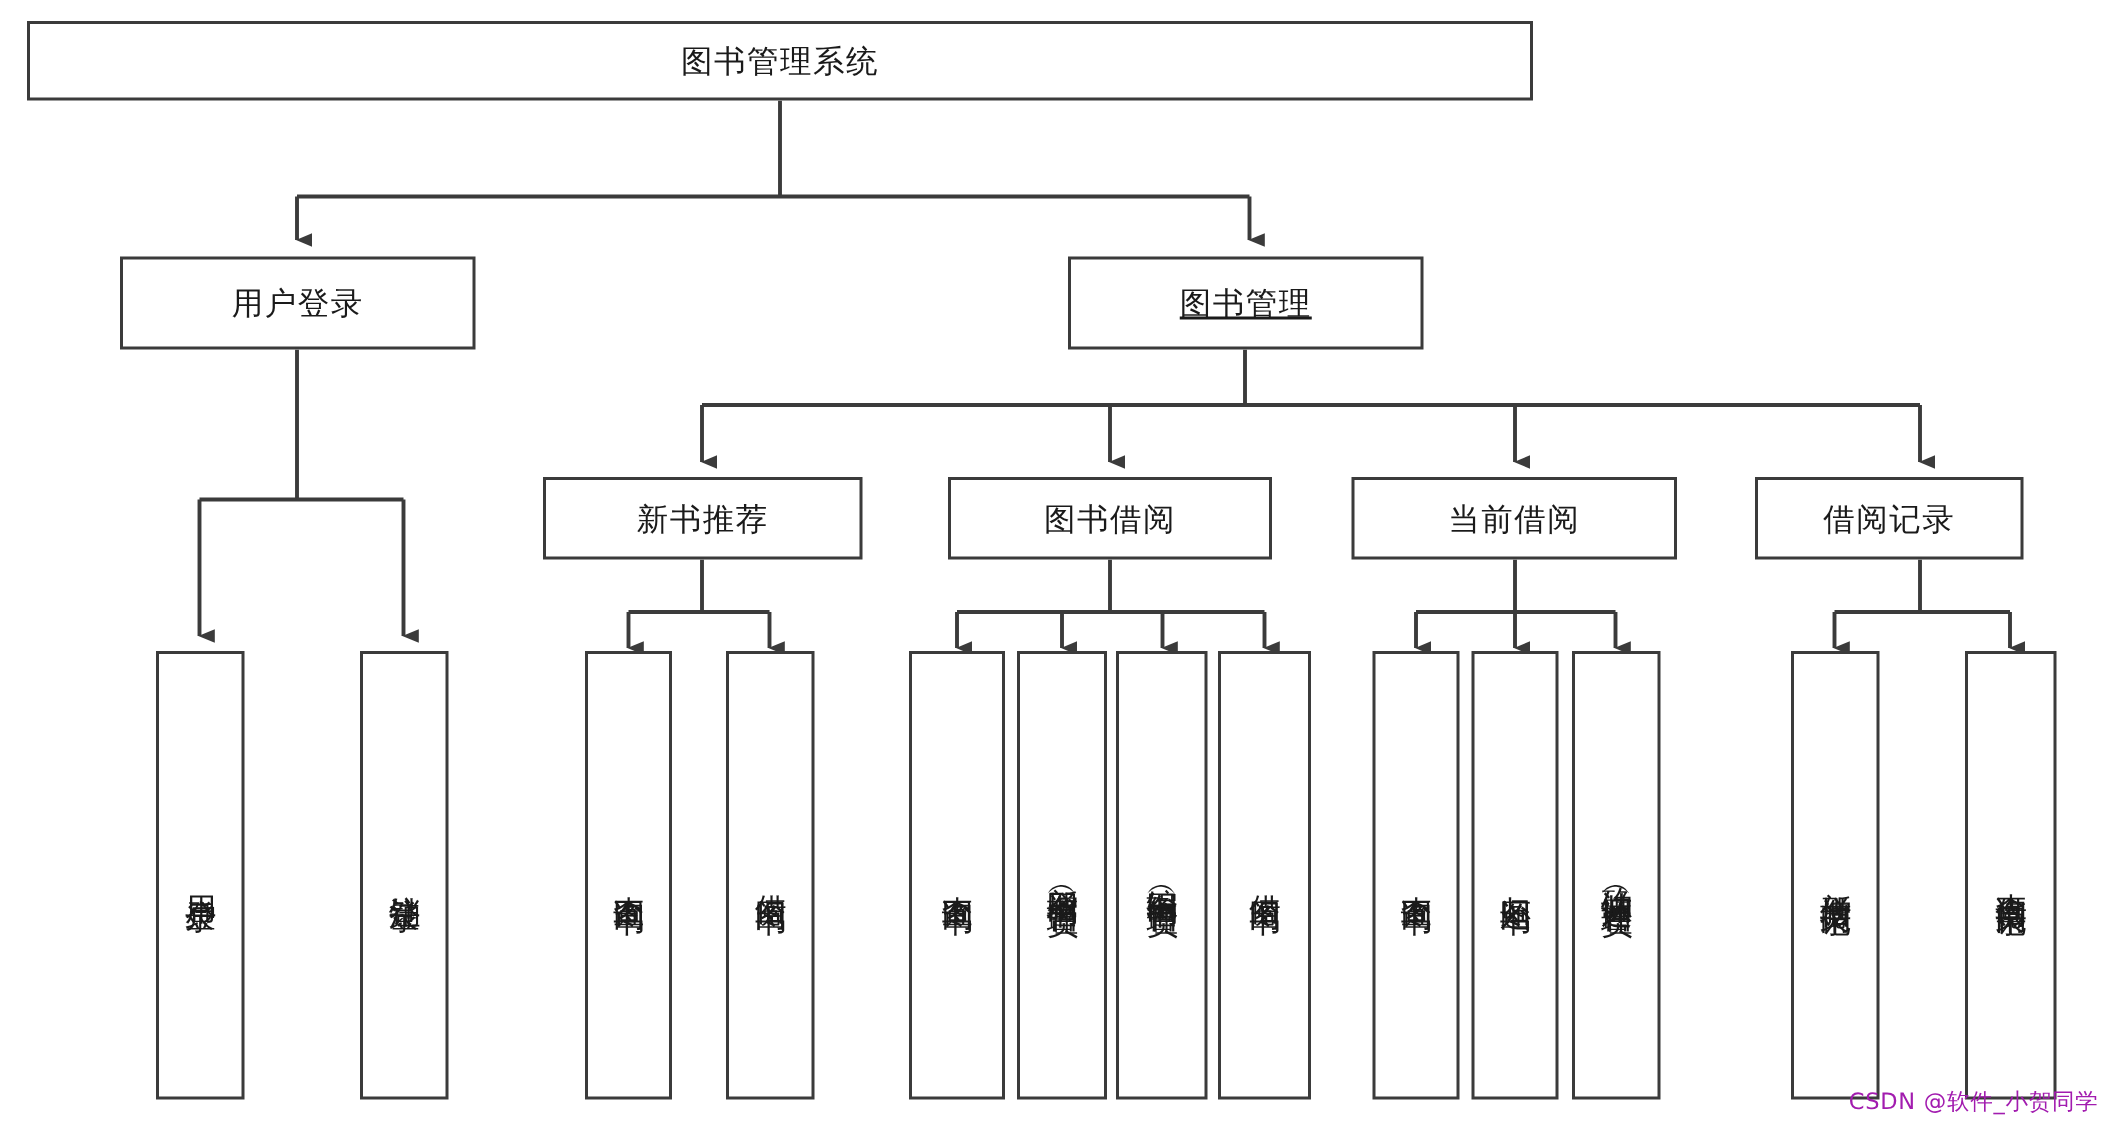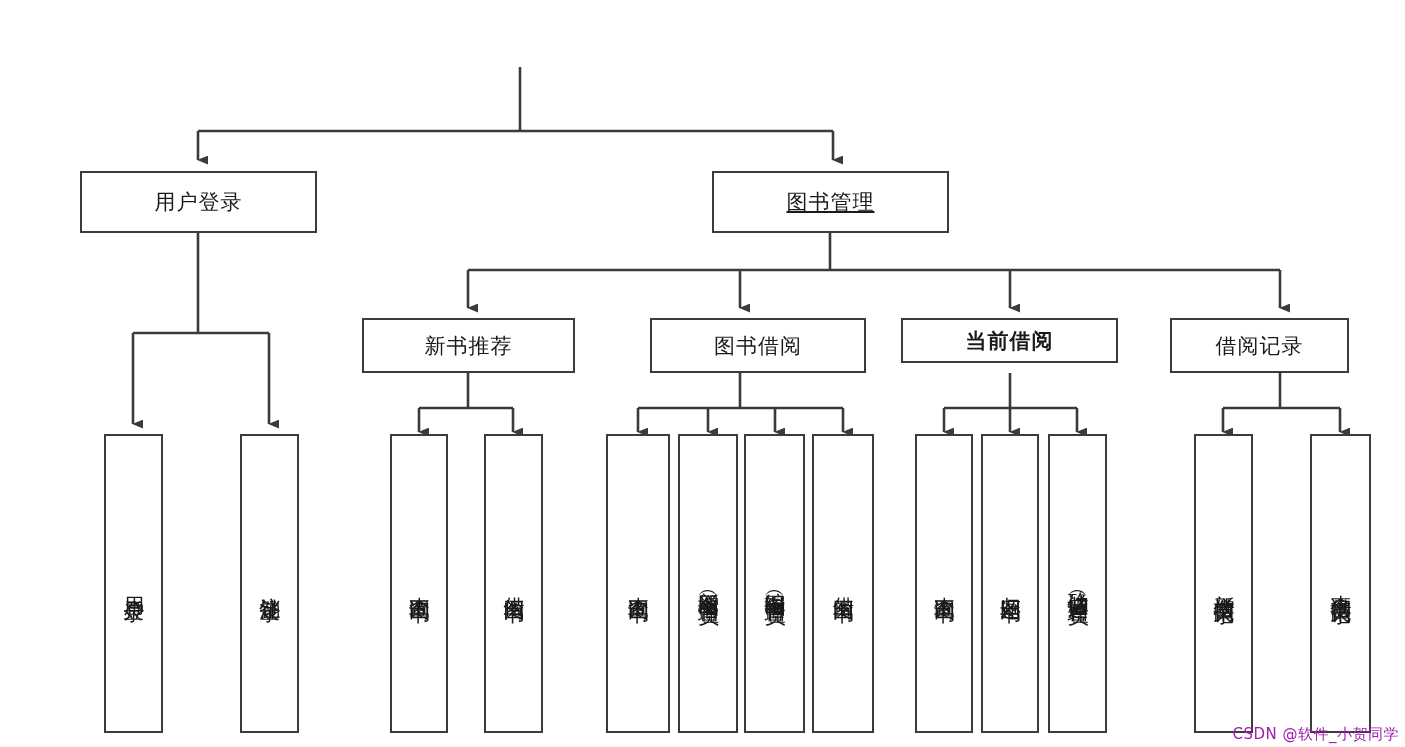--- a/index.html
+++ b/index.html
@@ -115,35 +115,38 @@
       <path d="M1010,408 L1010,432" marker-end="url(#arrowhead)"></path>
       <path d="M1077,408 L1077,432" marker-end="url(#arrowhead)"></path>
 
       <path d="M1280,373 L1280,408"></path>
       <path d="M1223,408 L1340,408"></path>
       <path d="M1223,408 L1223,432" marker-end="url(#arrowhead)"></path>
       <path d="M1340,408 L1340,432" marker-end="url(#arrowhead)"></path>
     </g>
   </svg>
 
+  <div class="node horiz" style="left:18px; top:14px; width:1004px; height:53px;">
+    <span>图书管理系统</span>
+  </div>
 
   <div class="node horiz" style="left:80px; top:171px; width:237px; height:62px;">
     <span>用户登录</span>
   </div>
   <div class="node horiz" style="left:712px; top:171px; width:237px; height:62px;text-decoration:underline;">
     <span>图书管理</span>
   </div>
 
   <div class="node horiz" style="left:362px; top:318px; width:213px; height:55px;">
     <span>新书推荐</span>
   </div>
-  <div class="node horiz" style="left:632px; top:318px; width:216px; height:55px;margin-left:18px;">
+  <div class="node horiz" style="left:632px; top:318px; width:216px; height:55px;">
     <span>图书借阅</span>
   </div>
-  <div class="node horiz" style="left:901px; top:318px; width:217px; height:45px;font-weight:bold;">
+  <div class="node horiz" style="left:901px; top:318px; width:217px; height:55px;">
     <span>当前借阅</span>
   </div>
   <div class="node horiz" style="left:1170px; top:318px; width:179px; height:55px;">
     <span>借阅记录</span>
   </div>
 
   <div class="node vert" style="left:104px; top:434px; width:59px; height:299px;">
     <span class="vtext">用户登录</span>
   </div>
   <div class="node vert" style="left:240px; top:434px; width:59px; height:299px;">

